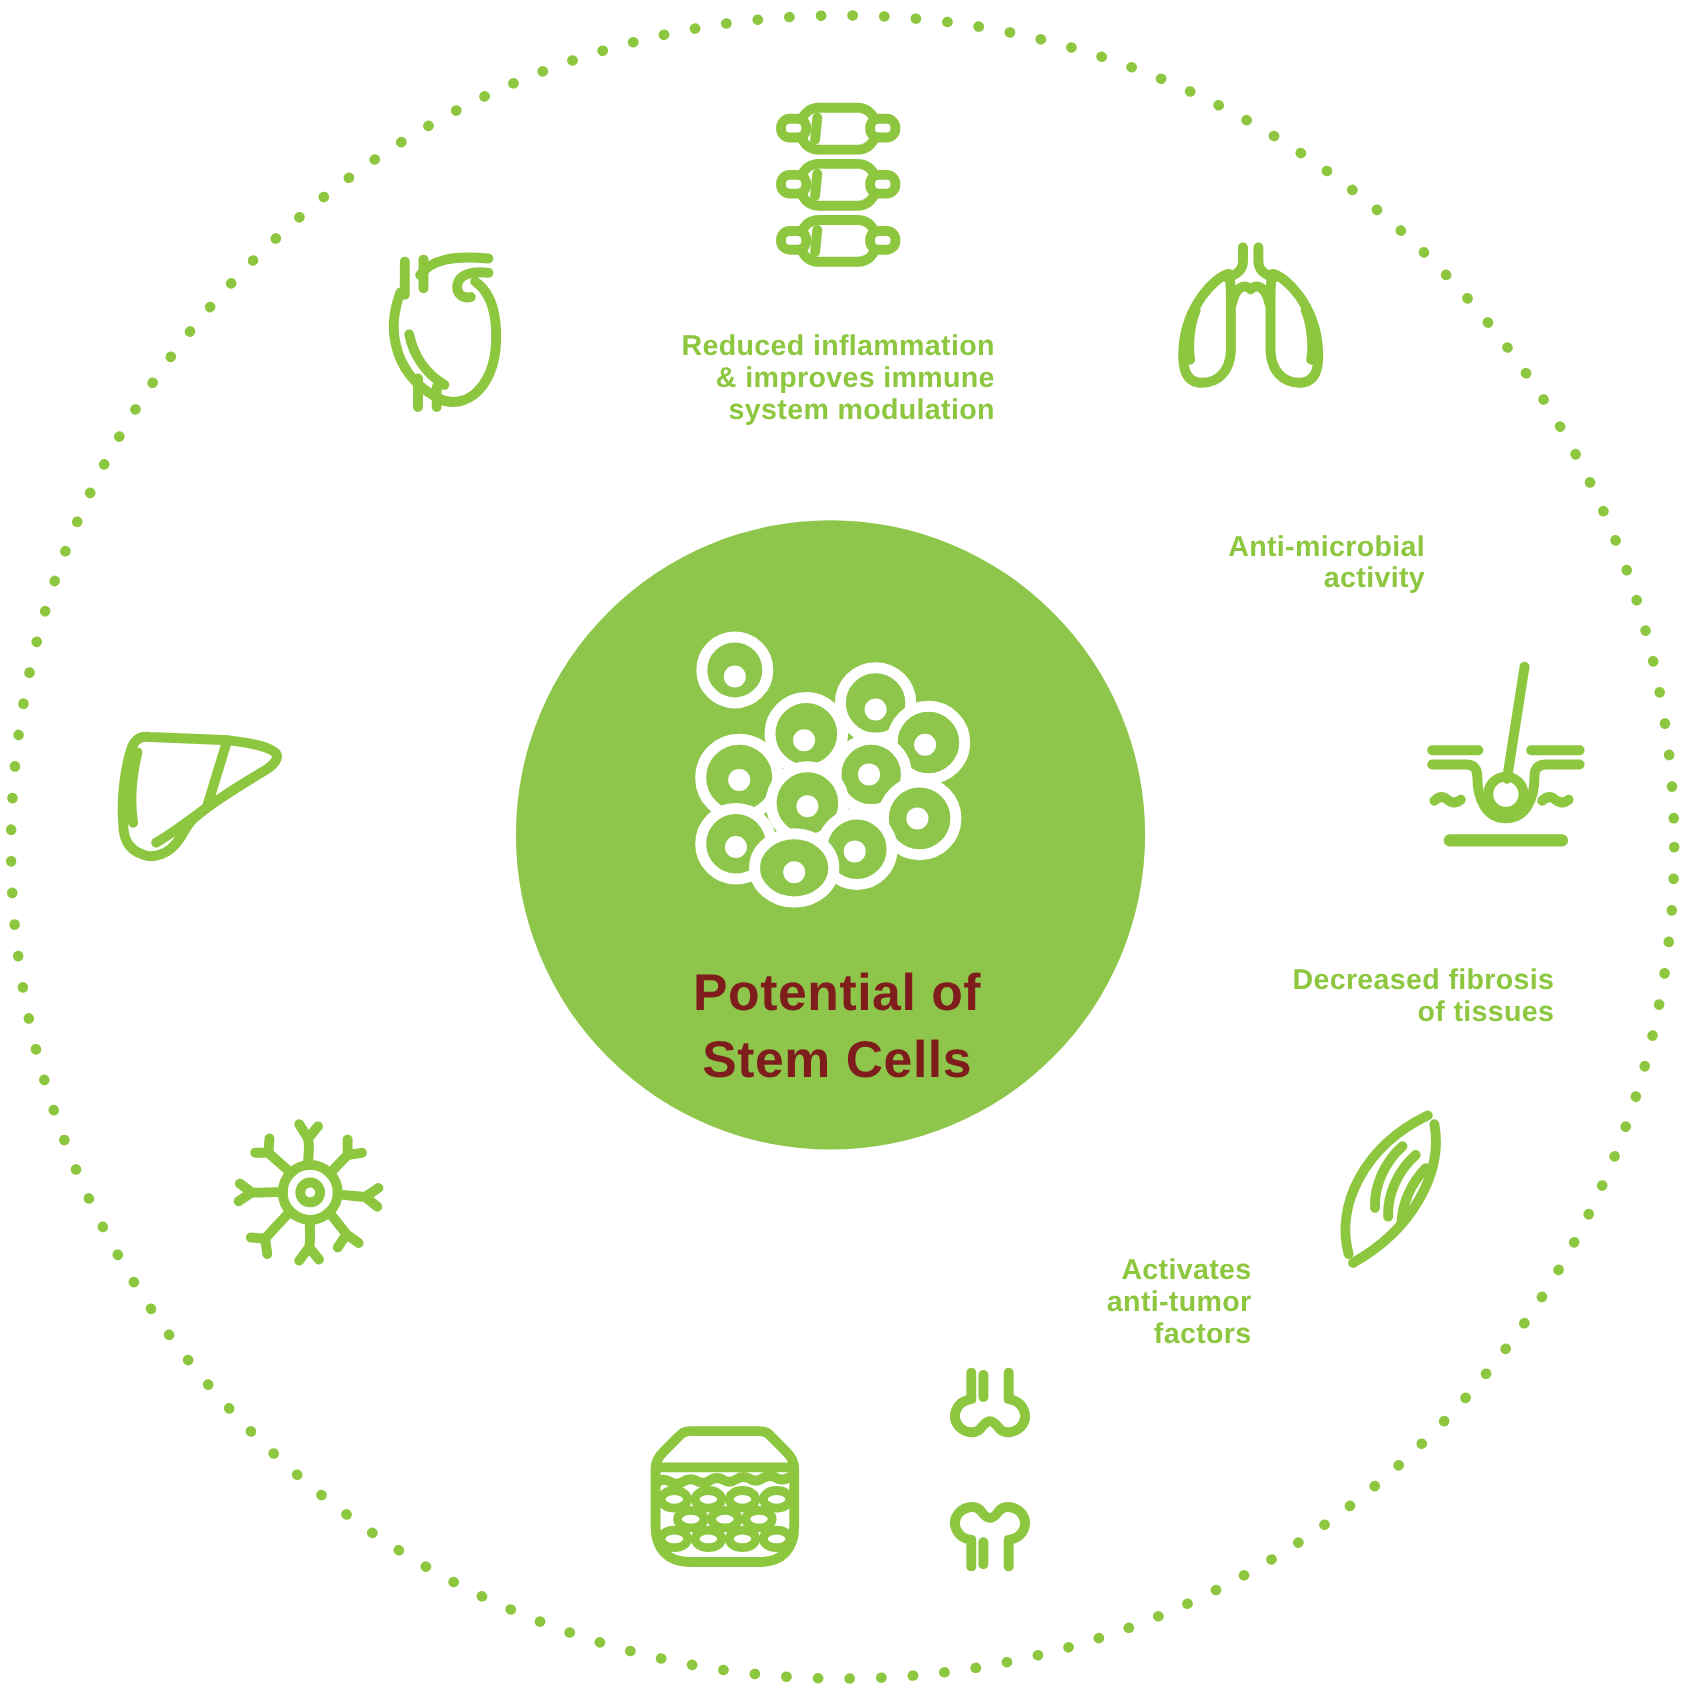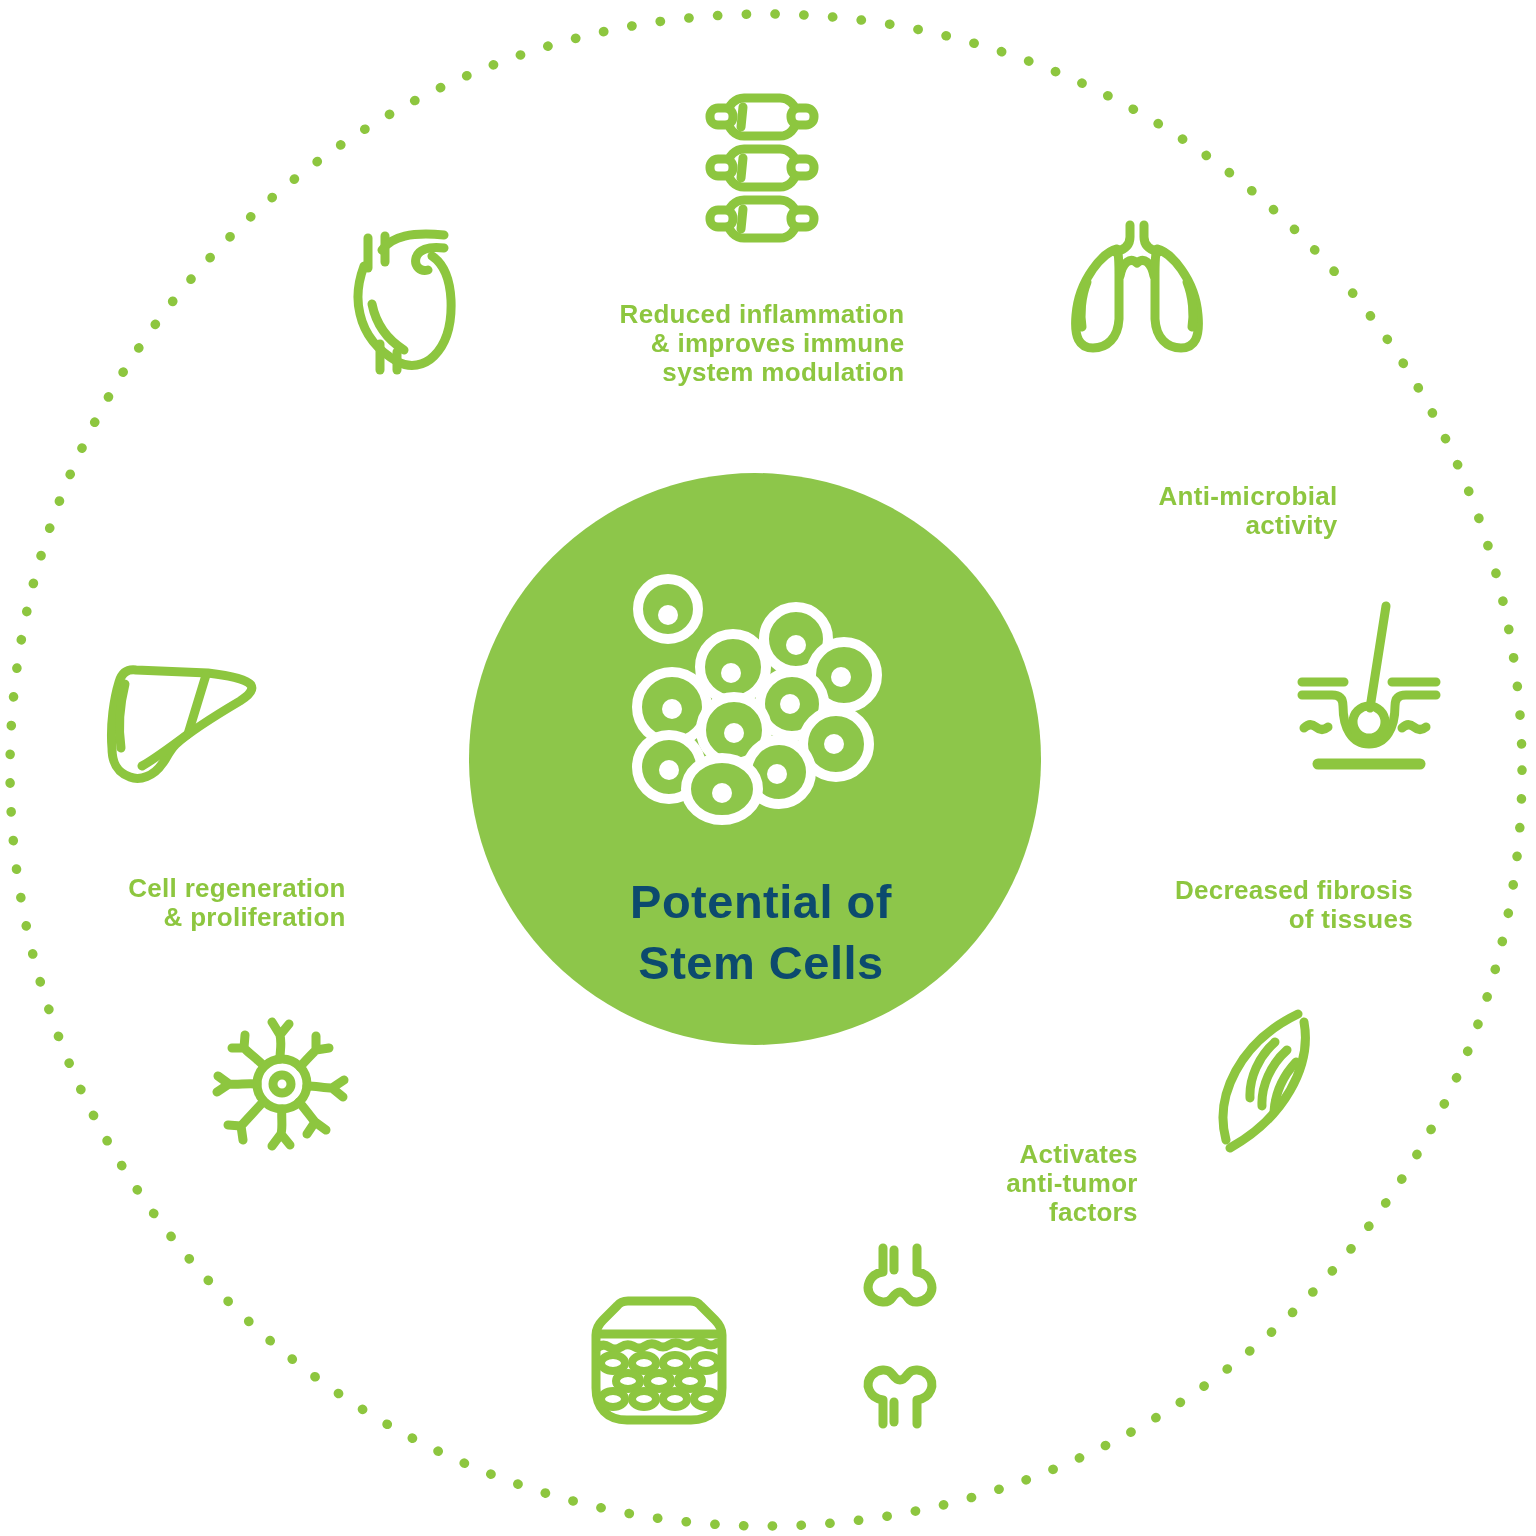--- a/index.html
+++ b/index.html
@@ -20,21 +20,21 @@
   }
   .center-circle {
     position:absolute; left:469px; top:473px; width:572px; height:572px;
     border-radius:50%; background:var(--circle-fill,#8DC64A);
   }
   .cells { position:absolute; left:166px; top:100px; width:246px; height:256px; overflow:visible; }
   .cell { fill:var(--circle-fill,#8DC64A); stroke:#ffffff; stroke-width:10; }
   .cell-dot { fill:#ffffff; }
   .center-title {
     position:absolute; left:12px; right:0; top:398px; text-align:center;
-    color:#0c4a6e; font-weight:700; font-size:47px; line-height:1.3;
+    color:#7f1d1d; font-weight:700; font-size:47px; line-height:1.3;
     letter-spacing:0.5px; white-space:pre-line;
   }
 </style>
 </head>
 <body>
 
 <div class="stage">
 
   <svg class="ring-svg" width="1536" height="1536">
     <circle cx="766" cy="770" r="756" fill="none" stroke="var(--accent,#8DC63F)" stroke-width="9.5" stroke-linecap="round" stroke-dasharray="0.3 28.5"></circle>
@@ -187,23 +187,21 @@
           <circle class="cell-dot" cx="87" cy="220" r="10"></circle>
       </g>
     </svg>
     <div class="center-title">Potential of
 Stem Cells</div>
   </div>
 
   <div class="label" style="left:762px;top:300px">Reduced inflammation
 &amp; improves immune
 system modulation</div>
-  <div class="label" style="left:1248px;top:482px">Anti-microbial
+  <div class="label" style="left:1206px;top:482px">Anti-microbial
 activity</div>
   <div class="label" style="left:1294px;top:876px">Decreased fibrosis
 of tissues</div>
   <div class="label" style="left:1072px;top:1140px">Activates
 anti-tumor
 factors</div>
-  <div class="label" style="left:237px;top:874px">Cell regeneration
-&amp; proliferation</div>
 
 </div>
 
 </body></html>

